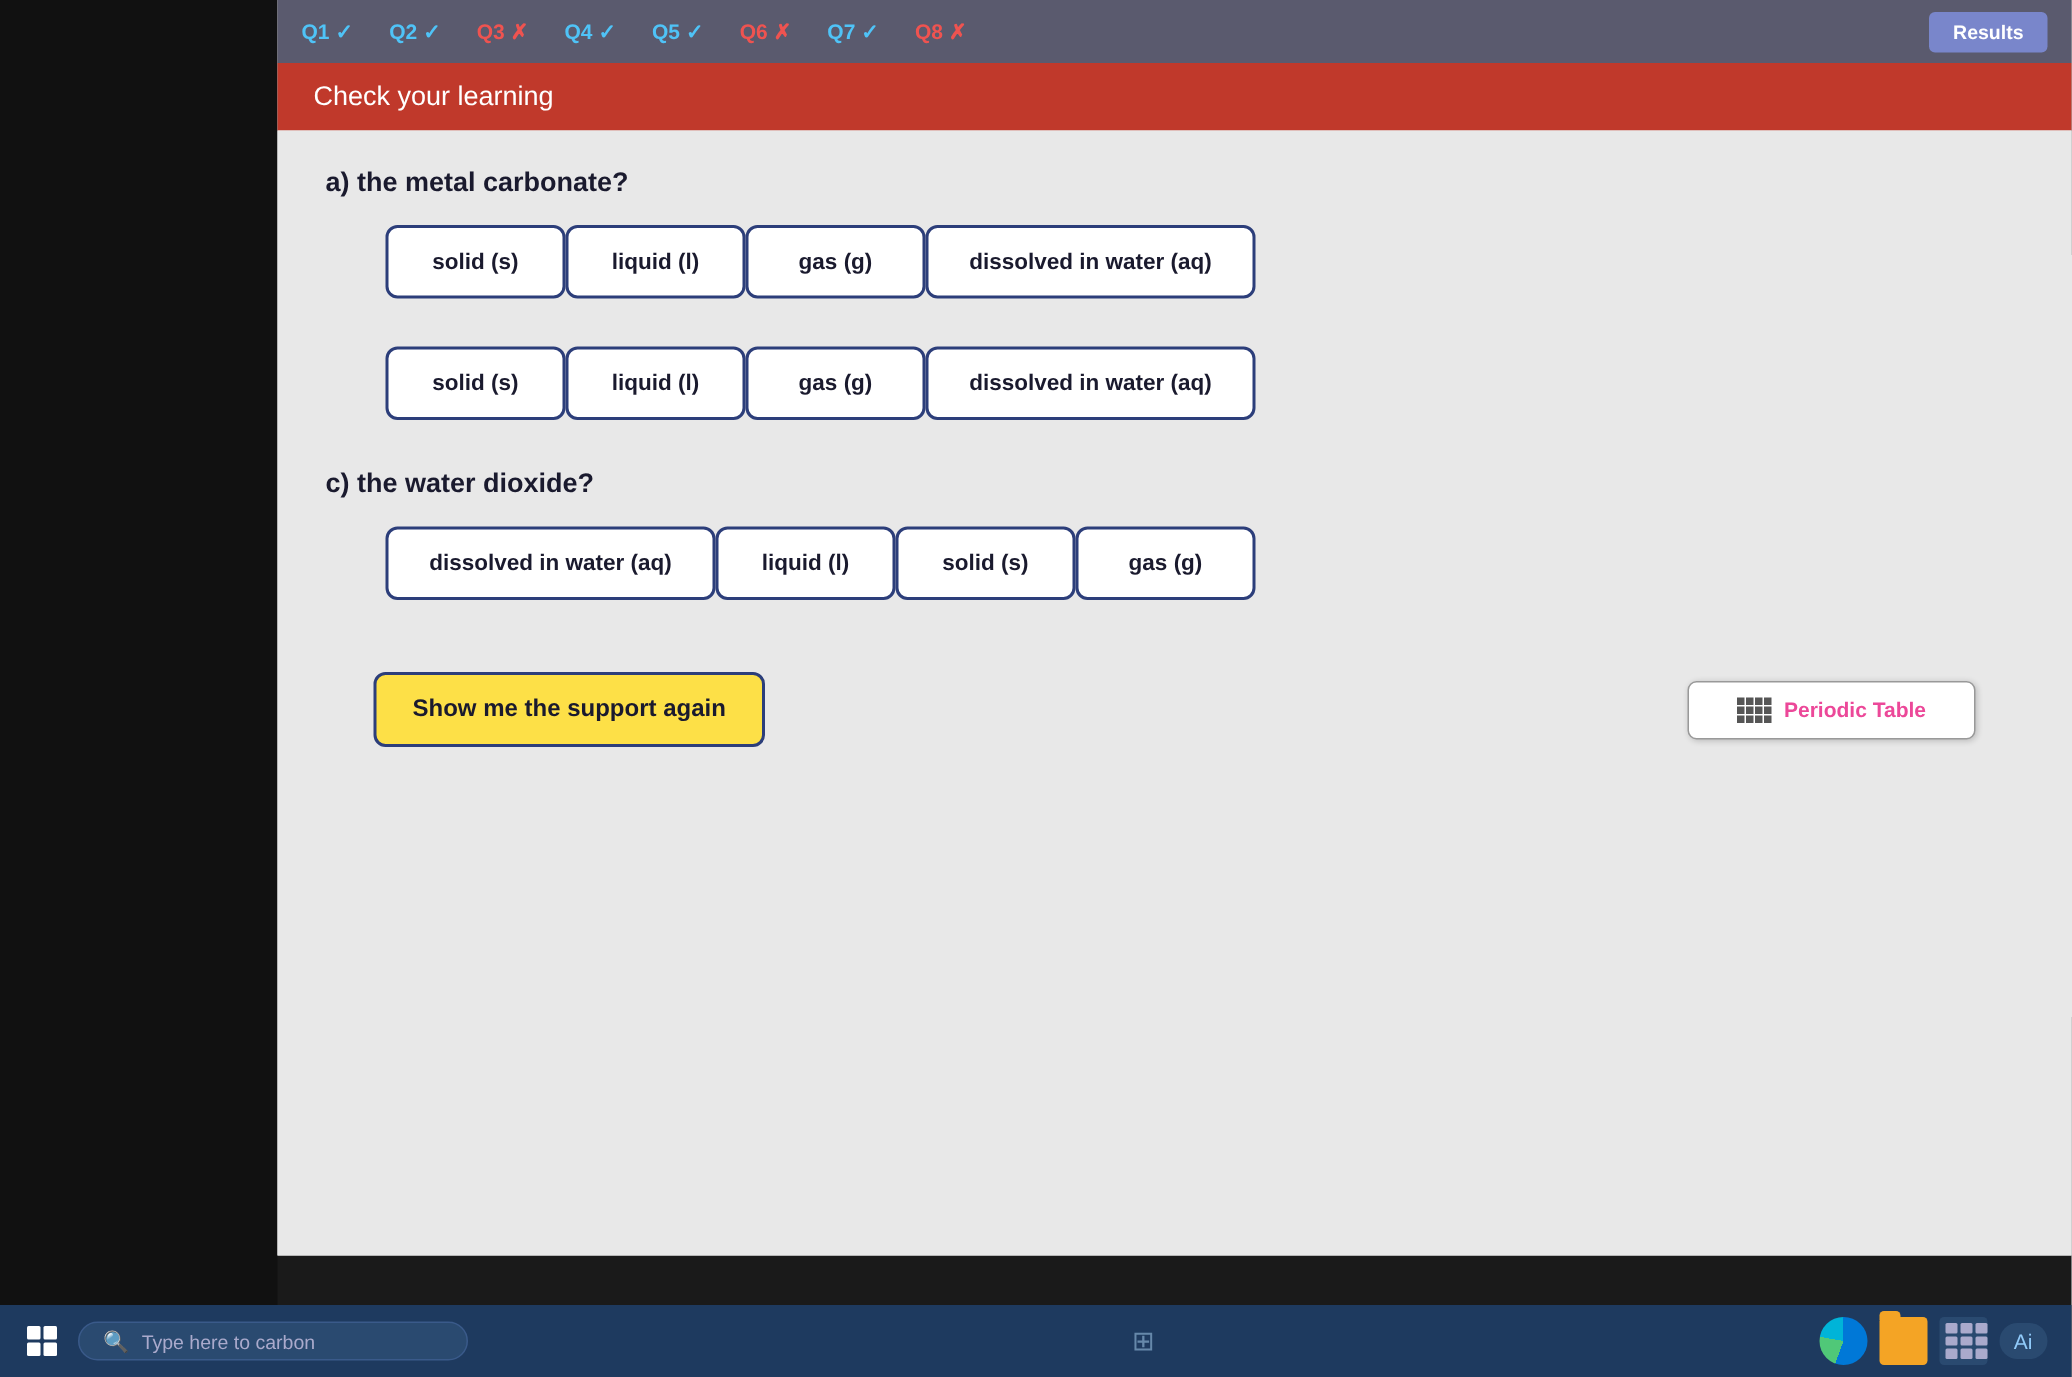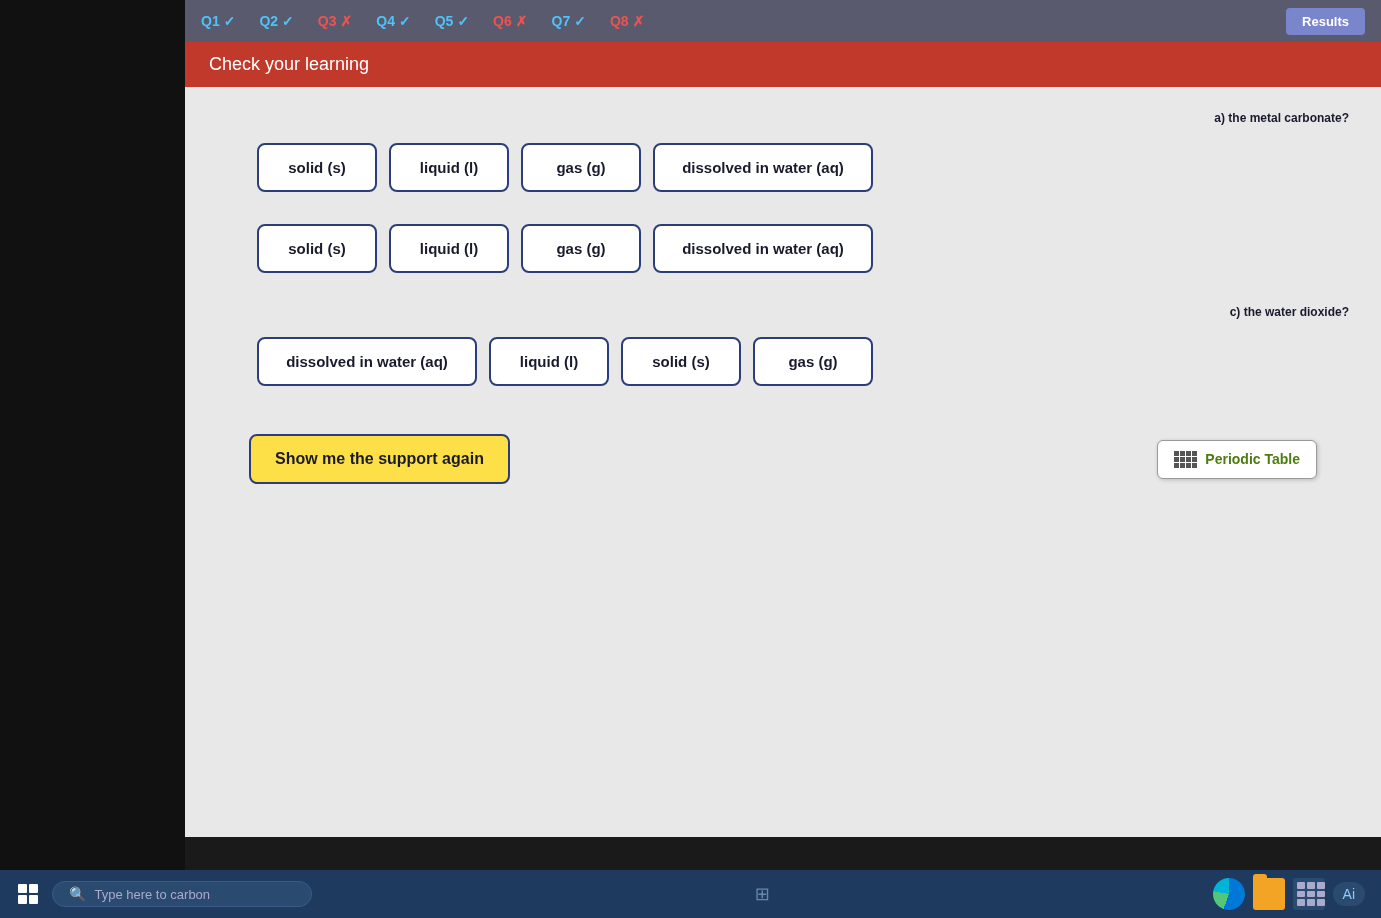--- a/index.html
+++ b/index.html
@@ -88,30 +88,29 @@
       padding: 24px 32px;
       min-height: 750px;
       position: relative;
     }
 
     .question-block {
       margin-bottom: 32px;
     }
 
     .question-label {
-      font-size: 12px;
+      font-size: 18px;
       font-weight: 700;
       color: #1a1a2e;
       margin-bottom: 18px;
-      text-align: right;
     }
 
     .answer-options {
       display: flex;
-      gap: 12px;
+      gap: 0;
       flex-wrap: wrap;
       padding-left: 40px;
     }
 
     .answer-btn {
       border: 2px solid #2c3e7a;
       background: white;
       color: #1a1a2e;
       font-size: 15px;
       font-weight: 600;
@@ -146,26 +145,26 @@
       border-radius: 8px;
       cursor: pointer;
     }
 
     .periodic-table-btn {
       display: flex;
       align-items: center;
       gap: 8px;
       background: white;
       border: 1px solid #999;
-      padding: 10px 16px;
+      padding: 10px 32px;
       border-radius: 6px;
       cursor: pointer;
       font-size: 14px;
       font-weight: 600;
-      color: #4d7c0f;
+      color: #ec4899;
       box-shadow: 1px 1px 4px rgba(0,0,0,0.2);
     }
 
     .periodic-icon {
       display: grid;
       grid-template-columns: repeat(4, 5px);
       gap: 1px;
     }
 
     .periodic-icon span {

